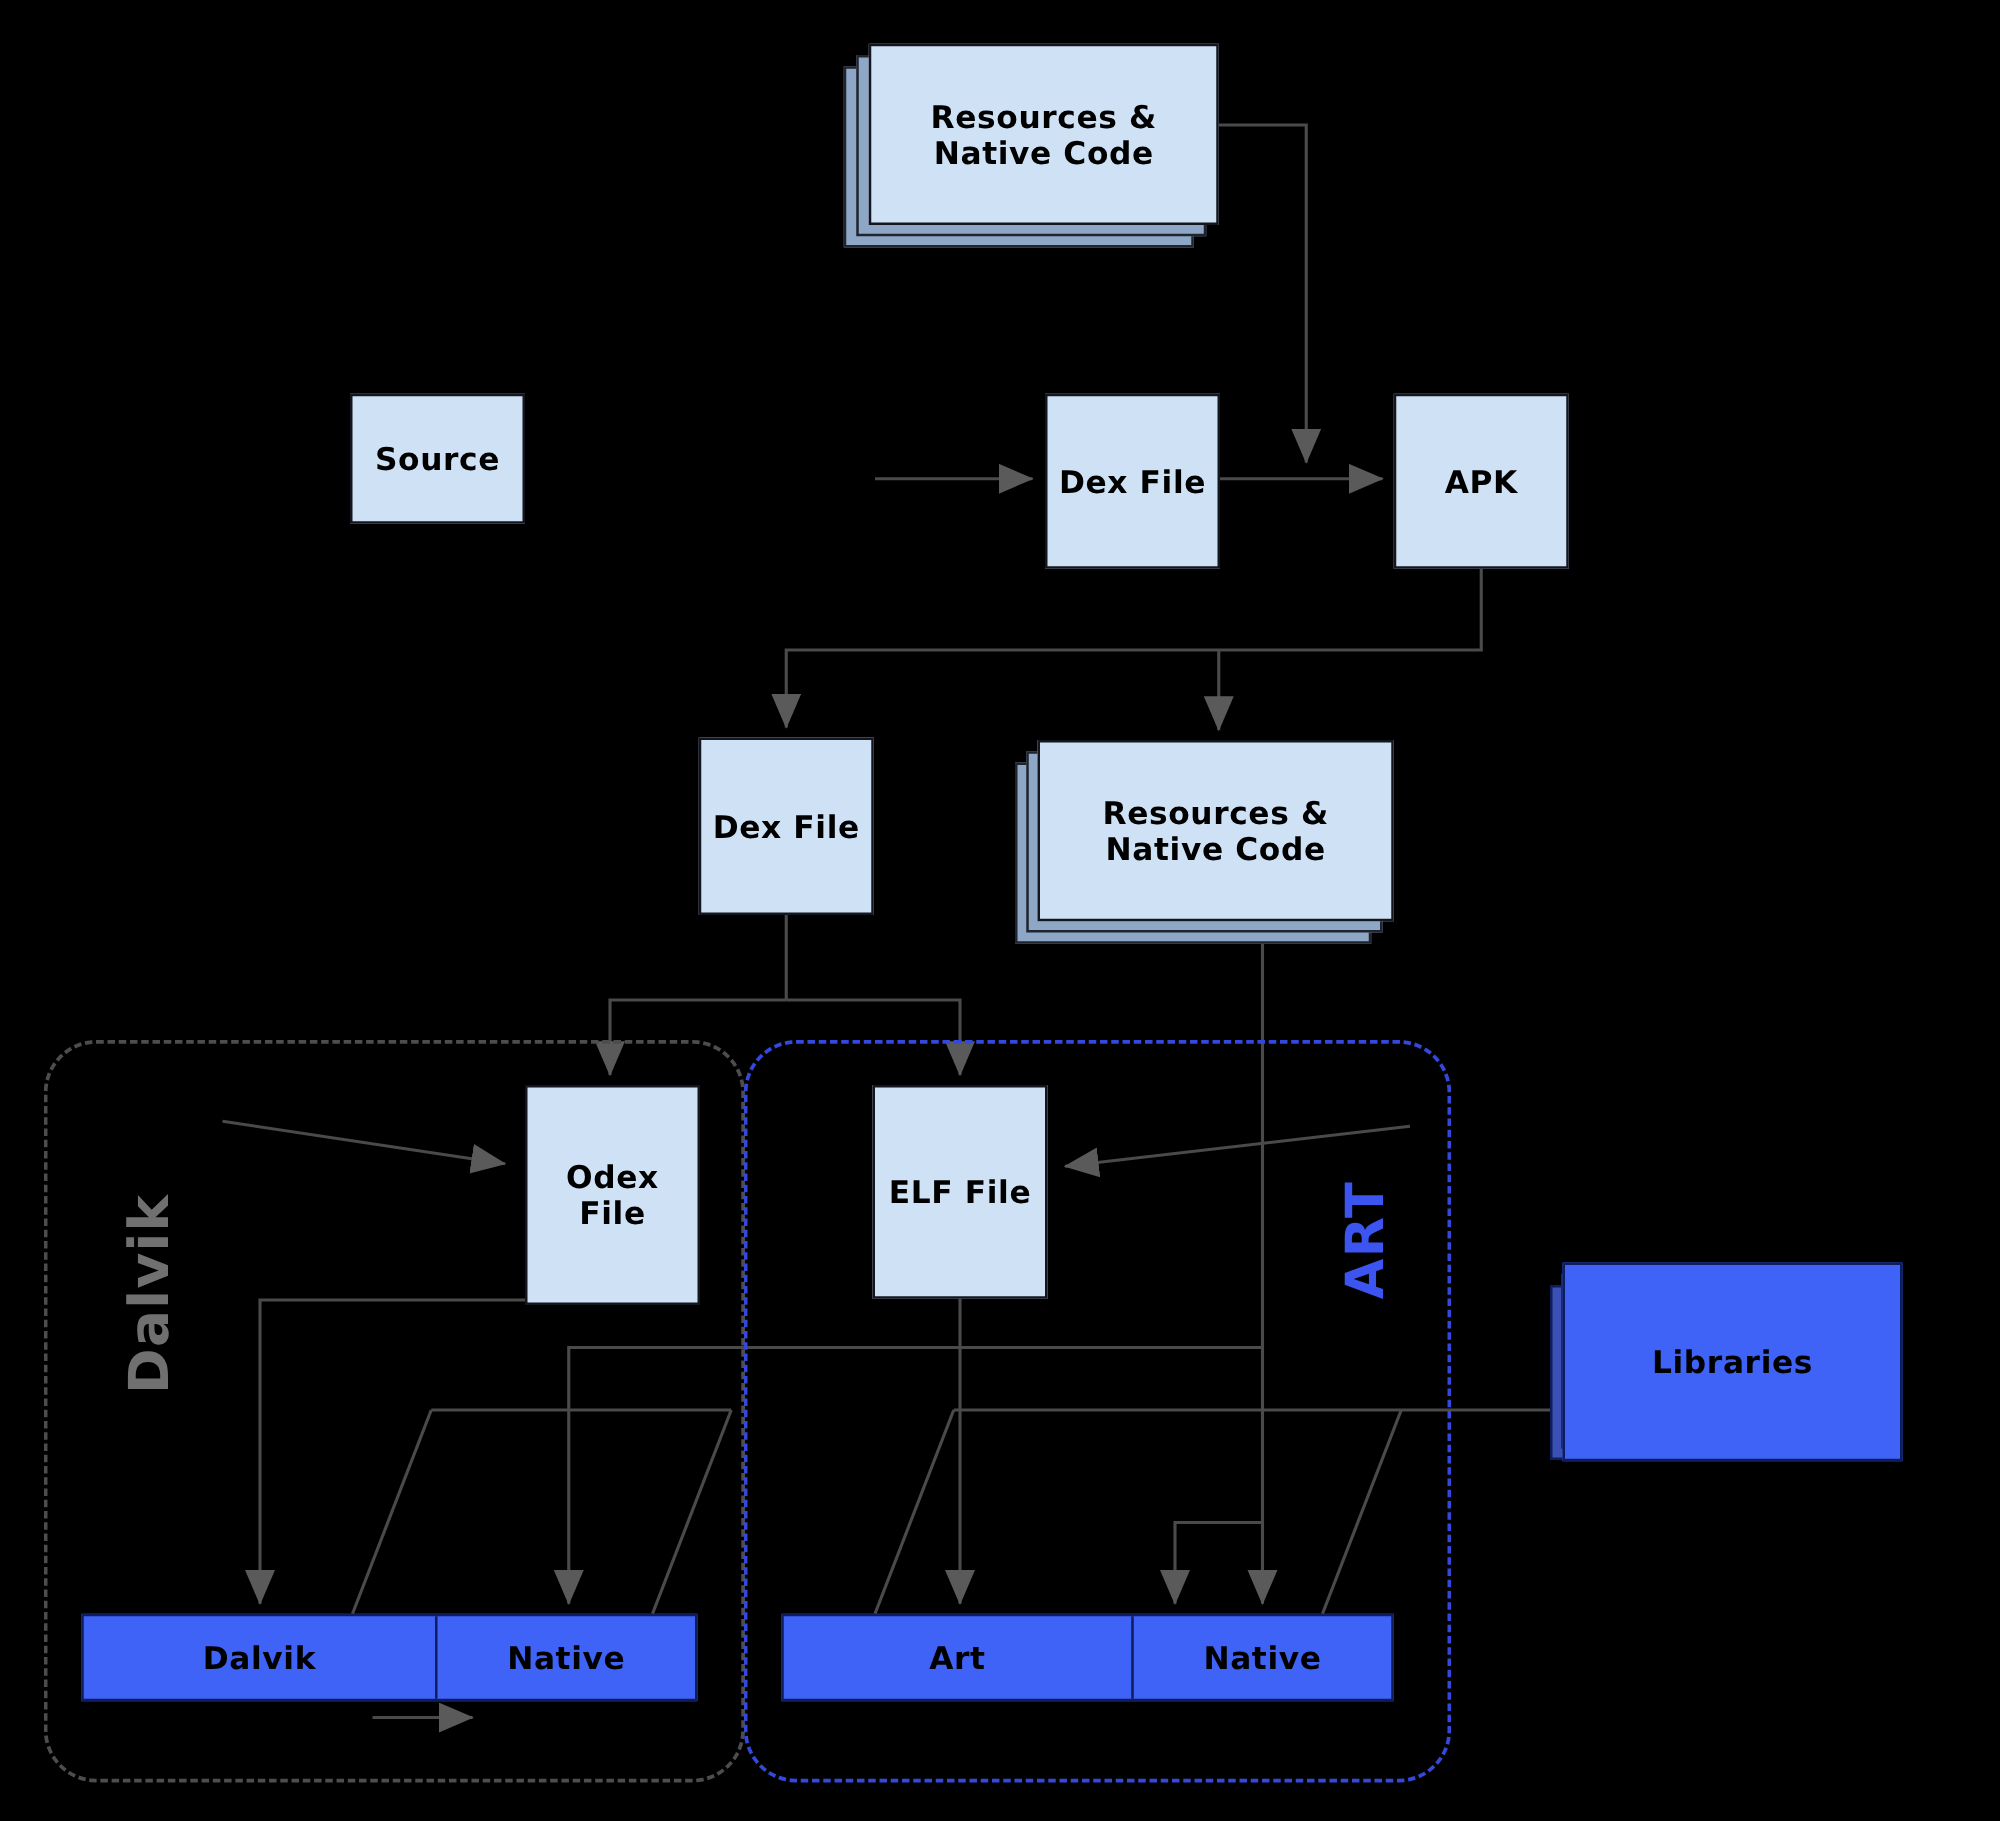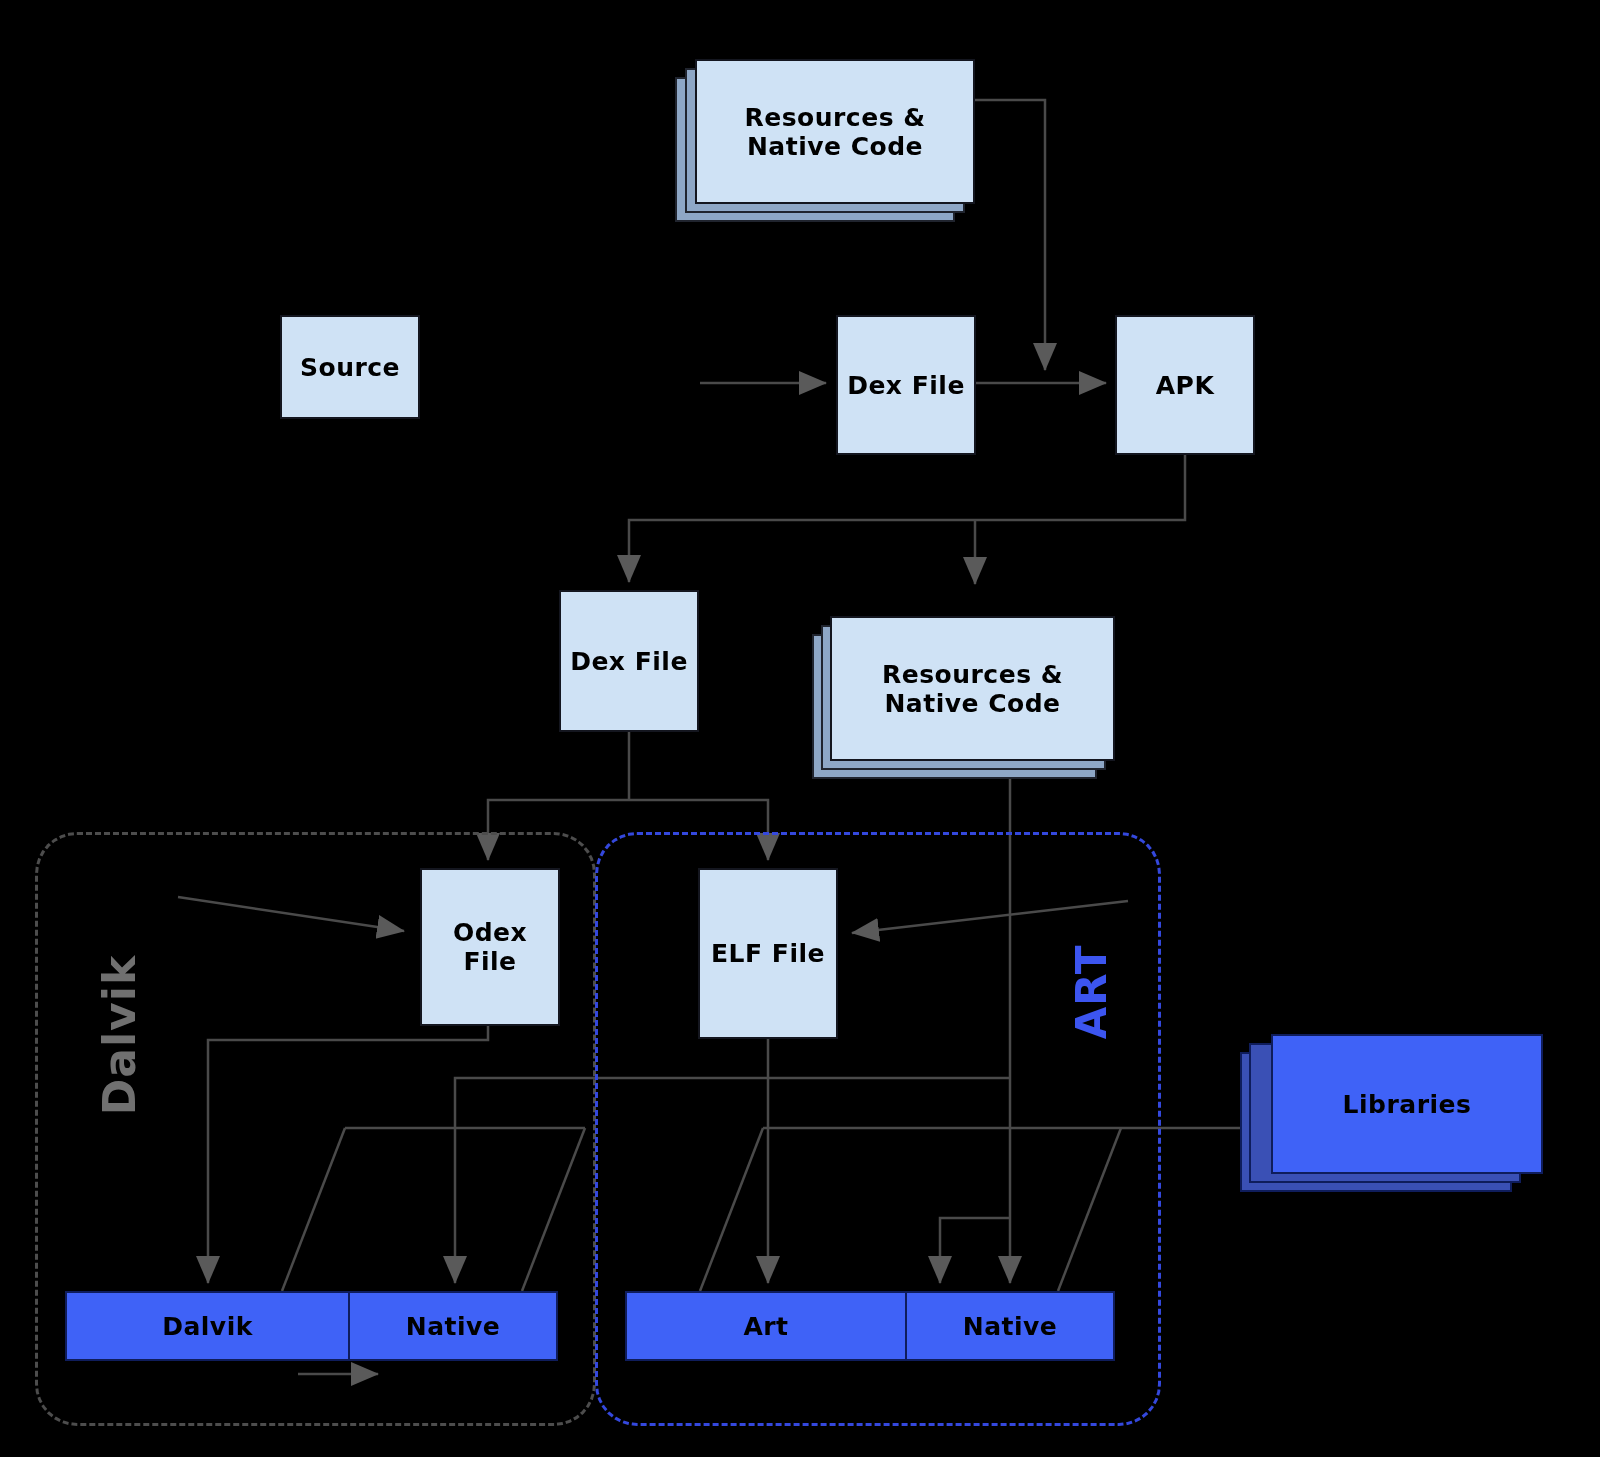--- a/index.html
+++ b/index.html
@@ -16,21 +16,21 @@
     transform:rotate(-90deg);font-weight:700;z-index:3;letter-spacing:1px;
   }
   .dalvik-label{color:#707070;font-size:44px;}
   .art-label{color:#3c55f0;font-size:42px;}
   .box{
     position:absolute;display:flex;align-items:center;justify-content:center;
     text-align:center;white-space:pre-line;font-weight:700;font-size:25px;color:#000;
     letter-spacing:0.5px;z-index:4;box-sizing:border-box;
   }
   .light{background:#cfe2f5;border:2px solid #14161f;}
-  .stack{position:absolute;z-index:4;margin-top:24px;}
+  .stack{position:absolute;z-index:4;}
   .stack .layer{position:absolute;box-sizing:border-box;}
   .stack .light-layer{background:#8ea7c6;border:2px solid #20242e;}
   .stack .bright-layer{background:#3a50b5;border:2px solid #0f1d5c;}
   .stack .box{position:absolute;}
   .bright{background:#3f62f7;border:2px solid #0f1d5c;}
   .bar{
     position:absolute;display:flex;background:#3f62f7;border:2px solid #0f1d5c;
     box-sizing:border-box;z-index:4;
   }
   .seg{
@@ -109,29 +109,29 @@
 
   <div class="box light" style="left:559px;top:590px;width:140px;height:142px">Dex File</div>
 
   <div class="stack" style="left:812px;top:592px;width:303px;height:163px">
     <div class="layer light-layer" style="left:0;top:18px;width:285px;height:145px"></div>
     <div class="layer light-layer" style="left:9px;top:9px;width:285px;height:145px"></div>
     <div class="box light" style="left:18px;top:0;width:285px;height:145px">Resources &amp;
 Native Code</div>
   </div>
 
-  <div class="box light" style="left:420px;top:868px;width:140px;height:158px">Odex
+  <div class="box light" style="left:420px;top:868px;width:140px;height:176px">Odex
 File</div>
 
   <div class="box light" style="left:698px;top:868px;width:140px;height:171px">ELF File</div>
 
   <div class="stack" style="left:1240px;top:1010px;width:290px;height:158px">
     <div class="layer bright-layer" style="left:0;top:18px;width:272px;height:140px"></div>
     <div class="layer bright-layer" style="left:9px;top:9px;width:272px;height:140px"></div>
-    <div class="box bright" style="left:31px;top:0;width:272px;height:140px">Libraries</div>
+    <div class="box bright" style="left:10px;top:0;width:272px;height:159px">Libraries</div>
   </div>
 
   <div class="bar" style="left:65px;top:1291px;width:493px;height:70px">
     <div class="seg first" style="width:283px">Dalvik</div>
     <div class="seg" style="flex:1">Native</div>
   </div>
 
   <div class="bar" style="left:625px;top:1291px;width:490px;height:70px">
     <div class="seg first" style="width:280px">Art</div>
     <div class="seg" style="flex:1">Native</div>

